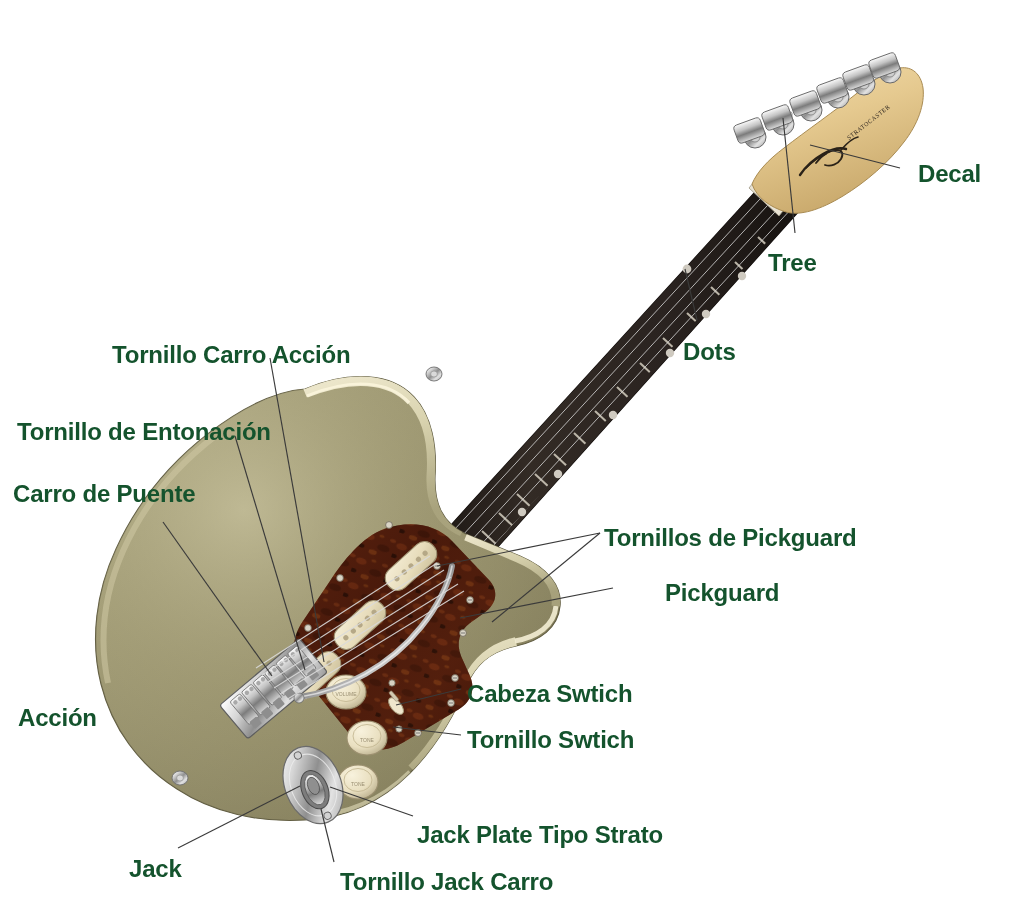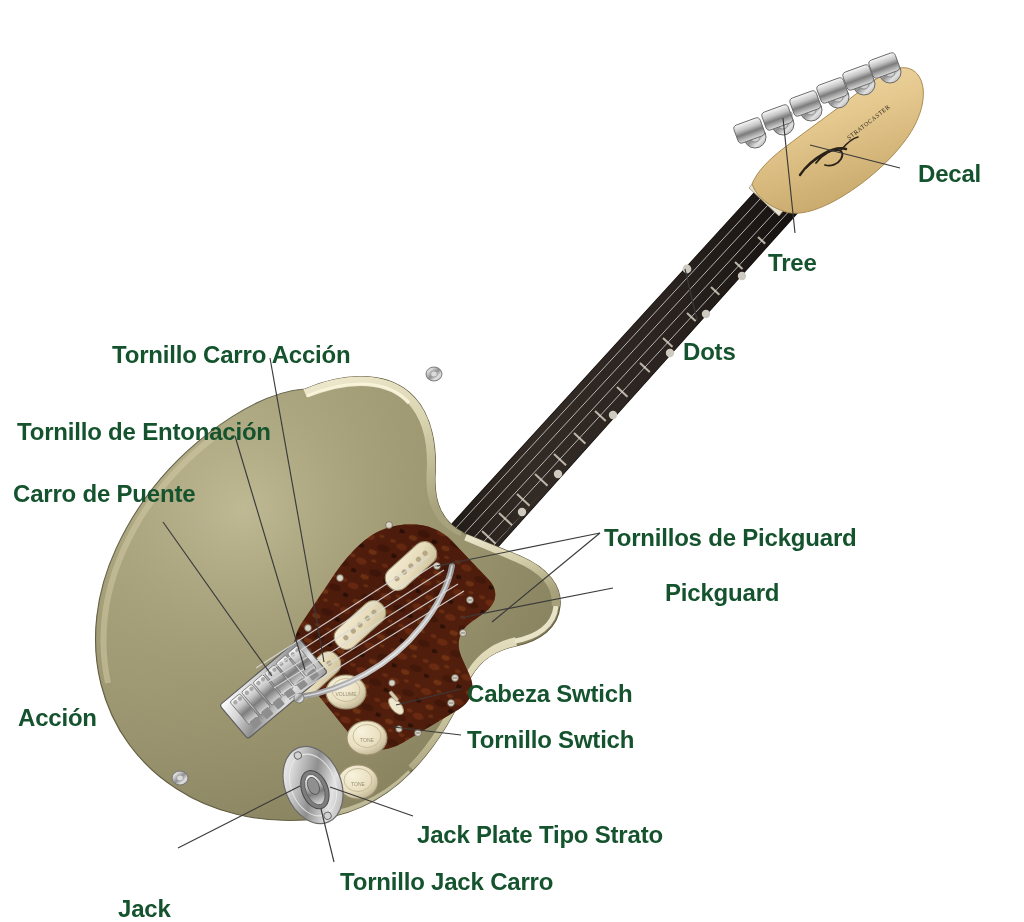--- a/index.html
+++ b/index.html
@@ -486,17 +486,17 @@
       <div class="label" style="left: 683px; top: 339px;">Dots</div>
       <div class="label" style="left: 112px; top: 342px;">Tornillo Carro Acción</div>
       <div class="label" style="left: 17px; top: 419px;">Tornillo de Entonación</div>
       <div class="label" style="left: 13px; top: 481px;">Carro de Puente</div>
       <div class="label" style="left: 604px; top: 525px;">Tornillos de Pickguard</div>
       <div class="label" style="left: 617px; top: 580px; margin-left: 48px;">Pickguard</div>
       <div class="label" style="left: 467px; top: 681px;">Cabeza Swtich</div>
       <div class="label" style="left: 18px; top: 705px;">Acción</div>
       <div class="label" style="left: 467px; top: 727px; text-align: right;">Tornillo Swtich</div>
       <div class="label" style="left: 417px; top: 822px;">Jack Plate Tipo Strato</div>
-      <div class="label" style="left: 118px; top: 856px; margin-top: 40px;">Jack</div>
+      <div class="label" style="left: 129px; top: 856px;">Jack</div>
       <div class="label" style="left: 340px; top: 869px;">Tornillo Jack Carro</div>
     </div>
 
 </div>
 
 </body></html>

